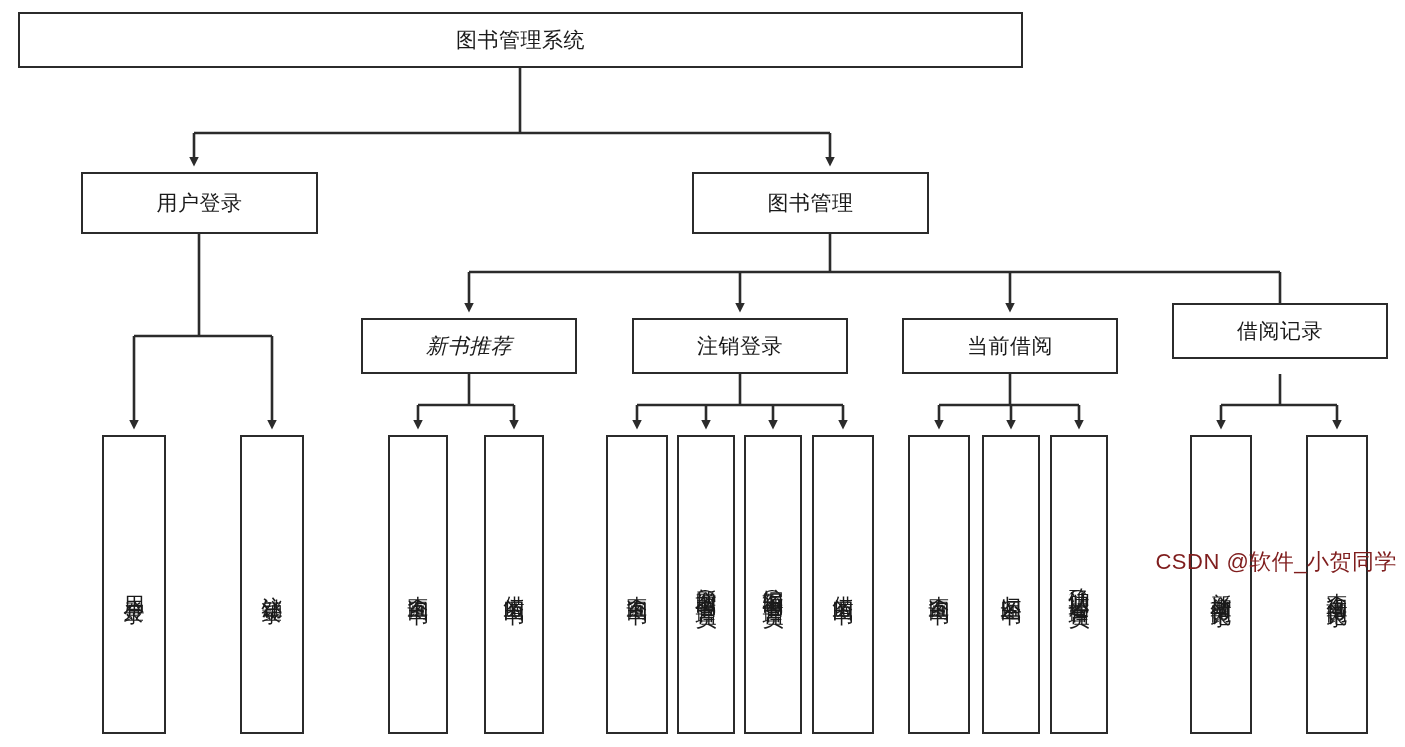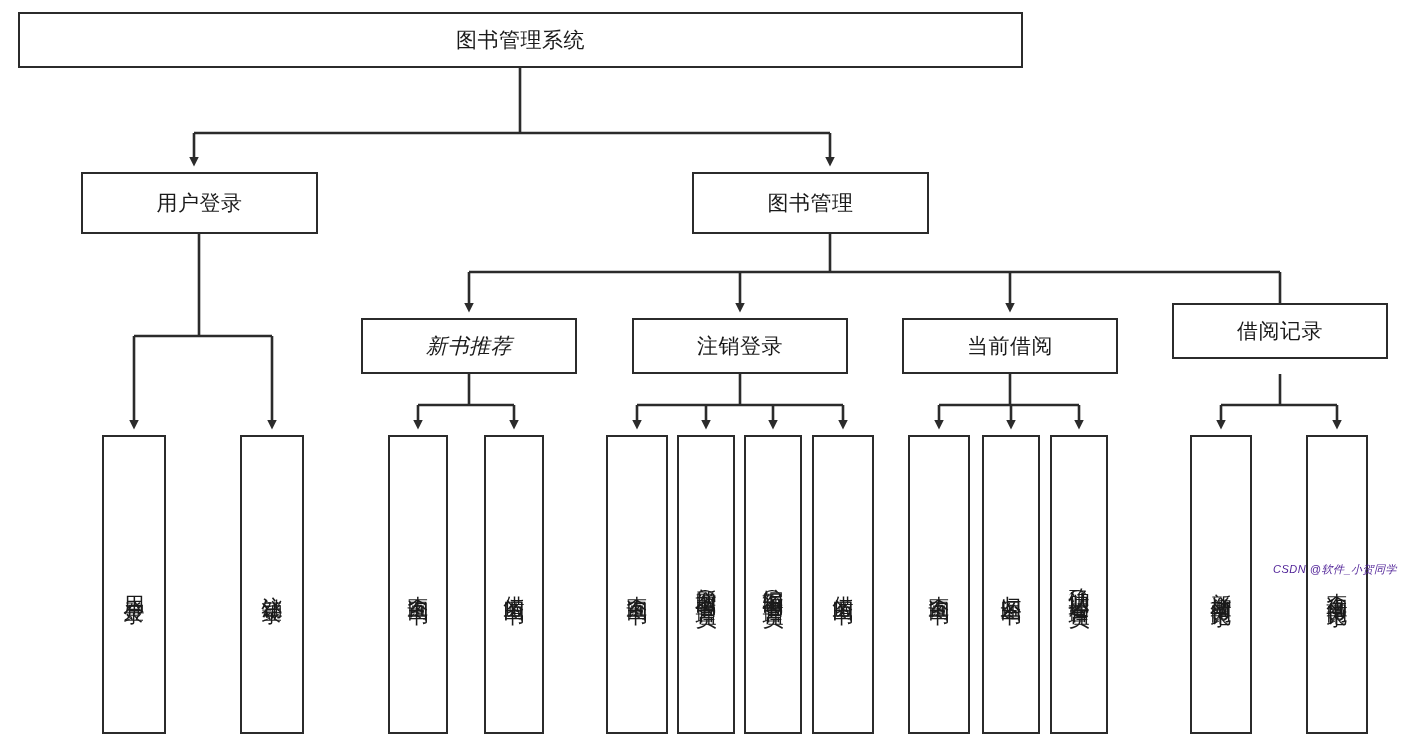--- a/index.html
+++ b/index.html
@@ -54,25 +54,24 @@
     white-space: nowrap;
   }
   .node-box.vert {
     align-items: center;
     justify-content: center;
   }
   .watermark {
     position: absolute;
     right: 8px;
     bottom: 4px;
-    font-size: 11px;
-    color: #4c1d95;
+    font-size: 22px;
+    color: #7f1d1d;
     white-space: nowrap;
     letter-spacing: 0.5px;
-    font-style: italic;
   }
 </style>
 </head>
 <body>
 
 <div id="diagram-root">
 
   <svg class="diagram-svg" viewBox="0 0 1405 747">
     <defs>
       <marker id="arrowhead" markerWidth="11" markerHeight="11" refX="1.5" refY="5" orient="auto" markerUnits="userSpaceOnUse">

